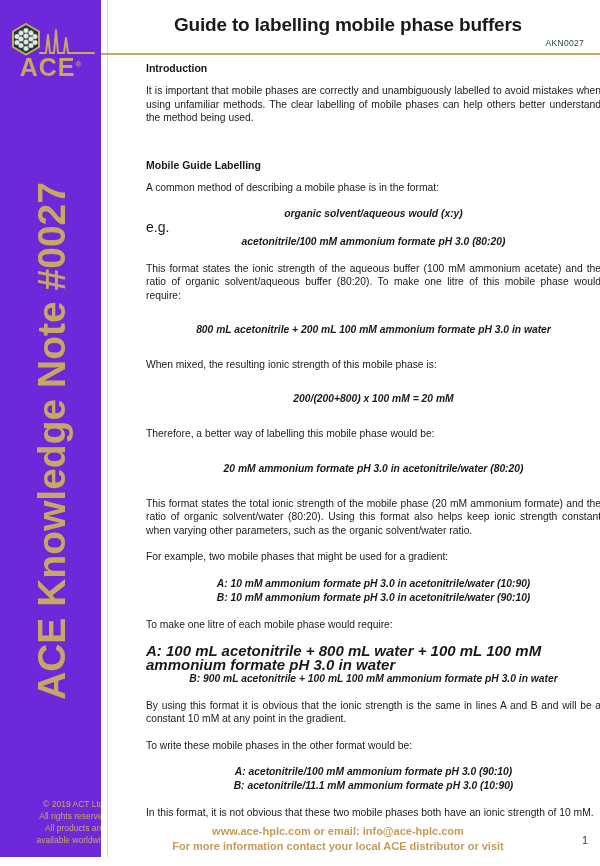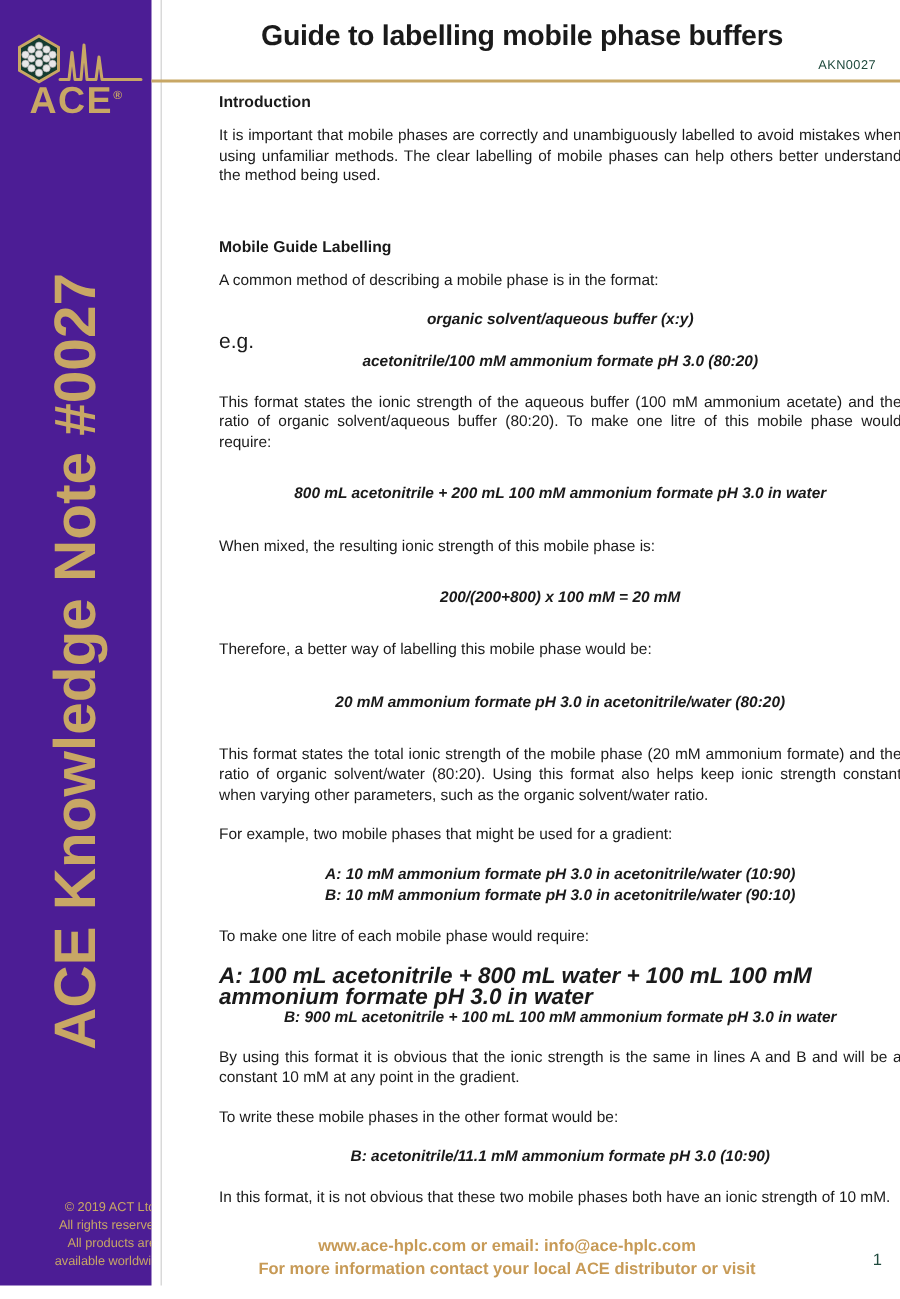--- a/index.html
+++ b/index.html
@@ -16,21 +16,21 @@
     color: #000000;
   }
 
   
   #sidebar {
     position: absolute;
     left: 0;
     top: 0;
     width: 101px;
     height: 857px;
-    background: #4c1d95;
+    background: #6d28d9;
     overflow: hidden;
   }
   #sidebar-divider {
     position: absolute;
     left: 107px;
     top: 0;
     width: 1px;
     height: 857px;
     background: #d9d9d9;
   }
@@ -276,21 +276,21 @@
 
   <div class="h2">Introduction</div>
   <p class="body">It is important that mobile phases are correctly and unambiguously labelled to avoid mistakes when using unfamiliar methods. The clear labelling of mobile phases can help others better understand the method being used.</p>
 
   <div class="gap-lg"></div>
 
   <div class="h2">Mobile Guide Labelling</div>
   <p class="body">A common method of describing a mobile phase is in the format:</p>
 
   <div class="gap-sm"></div>
-  <p class="formula">organic solvent/aqueous buffer (x:y)</p>
+  <p class="formula">organic solvent/aqueous would (x:y)</p>
   <p class="eg">e.g.</p>
   <p class="formula">acetonitrile/100 mM ammonium formate pH 3.0 (80:20)</p>
 
   <div class="gap-sm"></div>
   <p class="body">This format states the ionic strength of the aqueous buffer (100 mM ammonium acetate) and the ratio of organic solvent/aqueous buffer (80:20). To make one litre of this mobile phase would require:</p>
 
   <div class="gap-md"></div>
   <p class="formula">800 mL acetonitrile + 200 mL 100 mM ammonium formate pH 3.0 in water</p>
 
   <div class="gap-md"></div>
@@ -322,20 +322,21 @@
   <p class="formula-left">A: 100 mL acetonitrile + 800 mL water + 100 mL 100 mM ammonium formate pH 3.0 in water</p>
   <p class="formula">B: 900 mL acetonitrile + 100 mL 100 mM ammonium formate pH 3.0 in water</p>
 
   <div class="gap-sm"></div>
   <p class="body">By using this format it is obvious that the ionic strength is the same in lines A and B and will be a constant 10 mM at any point in the gradient.</p>
 
   <div class="gap-sm"></div>
   <p class="body">To write these mobile phases in the other format would be:</p>
 
   <div class="gap-sm"></div>
+  <p class="formula">A: acetonitrile/100 mM ammonium formate pH 3.0 (90:10)</p>
   <p class="formula">B: acetonitrile/11.1 mM ammonium formate pH 3.0 (10:90)</p>
 
   <div class="gap-sm"></div>
   <p class="body">In this format, it is not obvious that these two mobile phases both have an ionic strength of 10 mM.</p>
 
 </div>
 
 <div id="footer">
   <div id="footer-contact">
     <div>www.ace-hplc.com or email: info@ace-hplc.com</div>

